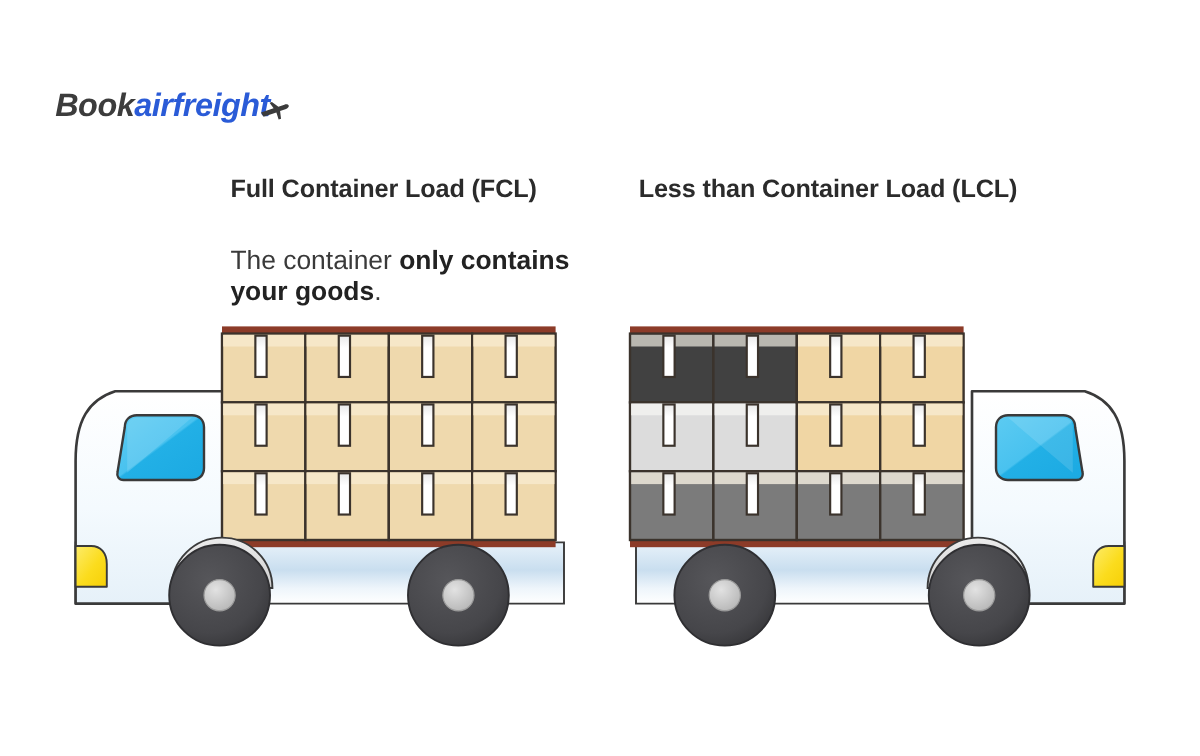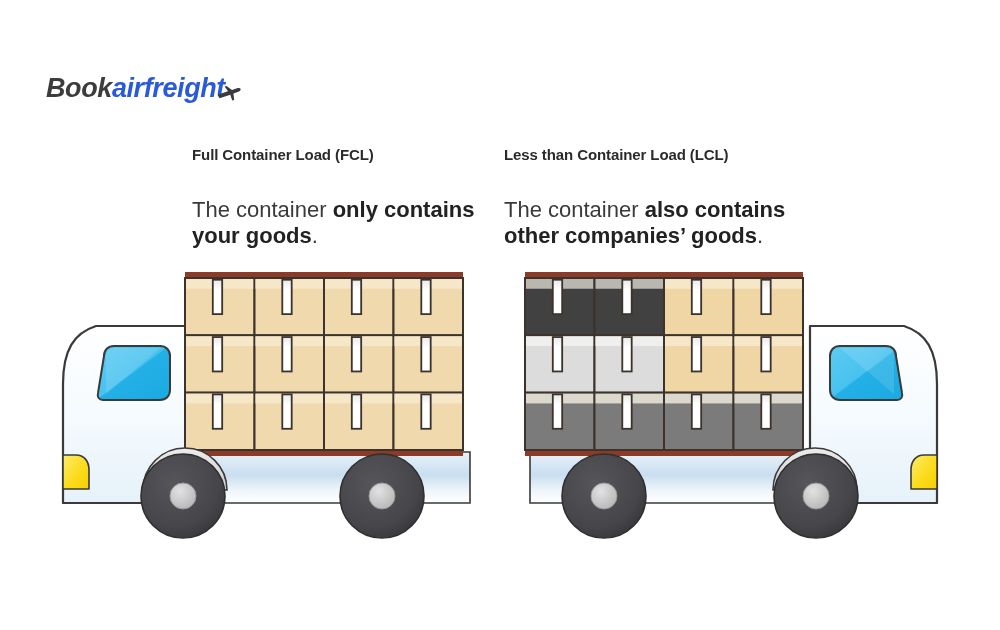--- a/index.html
+++ b/index.html
@@ -37,24 +37,24 @@
   #logo .w-air  { color: #2a5bd7; font-style: italic; }
   #logo .plane  {
     margin-left: -9px;
     margin-bottom: -3px;
     display: block;
   }
 
   
   .col { position: absolute; top: 146px; }
   #col-fcl { left: 192px; width: 300px; }
-  #col-lcl { left: 504px; width: 340px; }
+  #col-lcl { left: 520px; width: 340px; text-align: center; }
 
   .panel-title {
-    font-size: 15px;
+    font-size: 21px;
     font-weight: 700;
     color: #2b2b2b;
     margin: 0 0 34px 0;
     white-space: nowrap;
     letter-spacing: -0.1px;
   }
   .panel-desc {
     font-size: 22px;
     line-height: 26px;
     color: #3a3a3a;
@@ -87,21 +87,20 @@
   </span>
 </div>
 
 <div class="col" id="col-fcl">
   <h2 class="panel-title">Full Container Load (FCL)</h2>
   <p class="panel-desc"><span>The container </span><span class="b">only contains your goods</span><span>.</span></p>
 </div>
 
 <div class="col" id="col-lcl">
   <h2 class="panel-title">Less than Container Load (LCL)</h2>
-  <p class="panel-desc"><span>The container </span><span class="b">also contains other companies’ goods</span><span>.</span></p>
 </div>
 
 <div id="stage">
   <svg width="1000" height="630" viewBox="0 0 1000 630" xmlns="http://www.w3.org/2000/svg">
     <defs>
       <linearGradient id="cabGrad" x1="0" y1="0" x2="0" y2="1">
         <stop offset="0%" stop-color="#ffffff"></stop>
         <stop offset="55%" stop-color="#f4fafe"></stop>
         <stop offset="100%" stop-color="#e6f1f9"></stop>
       </linearGradient>

